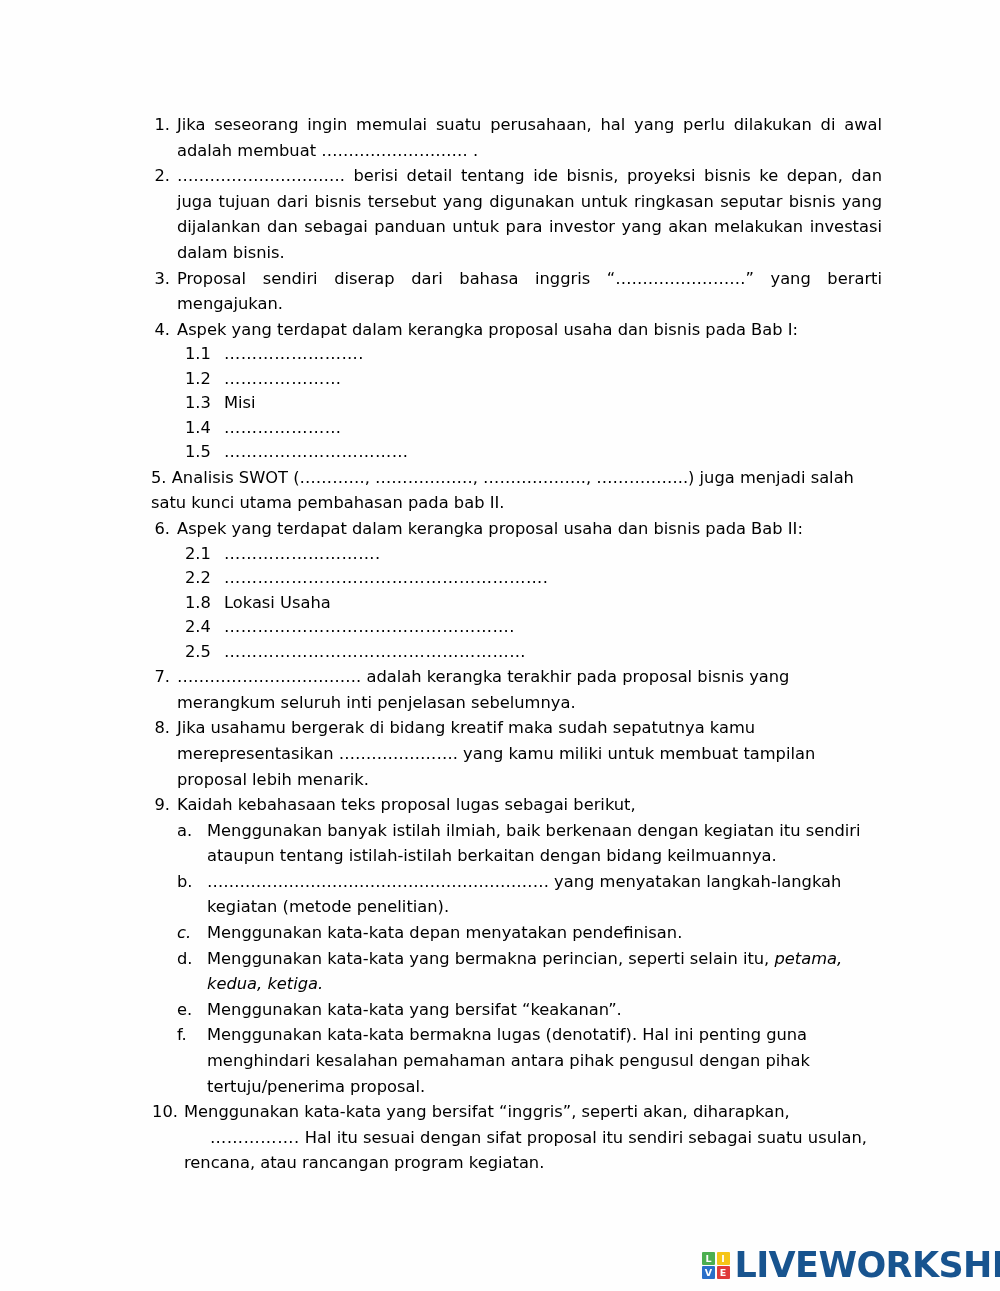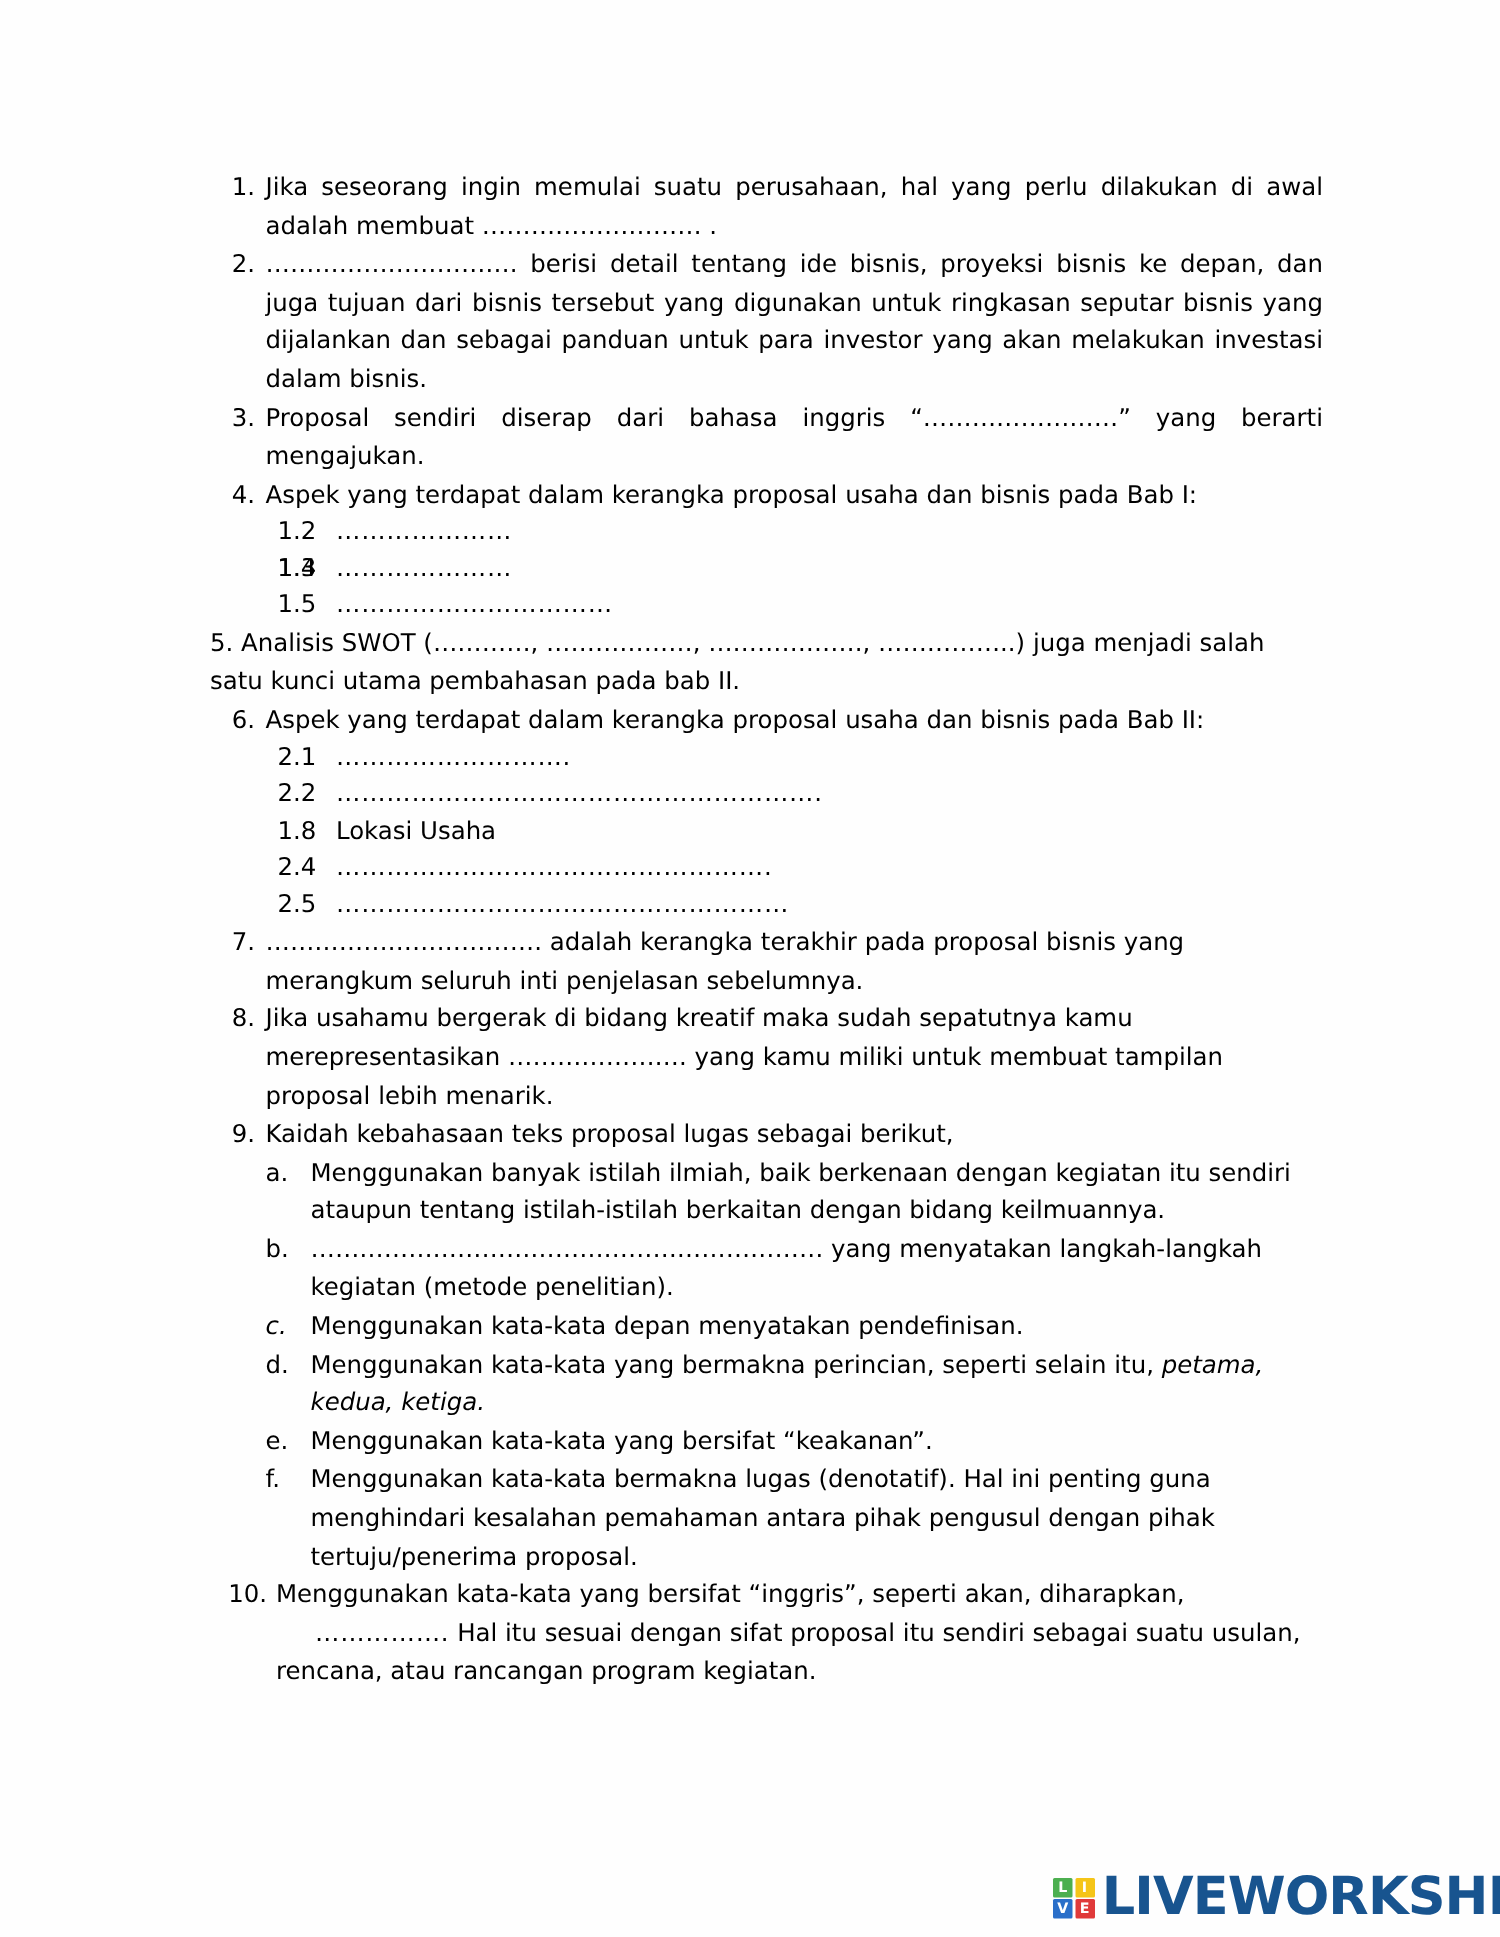--- a/index.html
+++ b/index.html
@@ -44,20 +44,21 @@
     width: 30px;
     text-align: right;
     font-size: 16.3px;
   }
   .item.justify > .body { text-align: justify; text-justify: inter-word; }
   .item > .body { display: block; }
 
   
   .item.nohang {
     padding-left: 0;
+    margin-left: 11px;
   }
   .item.nohang > .num {
     position: static;
     display: inline;
     width: auto;
     text-align: left;
   }
 
   
   .sublist {
@@ -168,25 +169,30 @@
       <span class="body">Proposal sendiri diserap dari bahasa inggris “……………………” yang berarti mengajukan.</span>
     </div>
 
     <div class="item">
       <span class="num">4.</span>
       <span class="body">Aspek yang terdapat dalam kerangka proposal usaha dan bisnis pada Bab I:</span>
     </div>
 
     <div class="sublist">
       <div class="subitem">
+        <span class="subnum">1.1</span>
+        <span class="subtext dots">…………………….</span>
+      </div>
+      <div class="subitem">
         <span class="subnum">1.2</span>
         <span class="subtext dots">…………………</span>
       </div>
       <div class="subitem">
         <span class="subnum">1.3</span>
+        <span class="subtext">Misi</span>
       </div>
       <div class="subitem">
         <span class="subnum">1.4</span>
         <span class="subtext dots">…………………</span>
       </div>
       <div class="subitem">
         <span class="subnum">1.5</span>
         <span class="subtext dots">……………………………</span>
       </div>
     </div>

